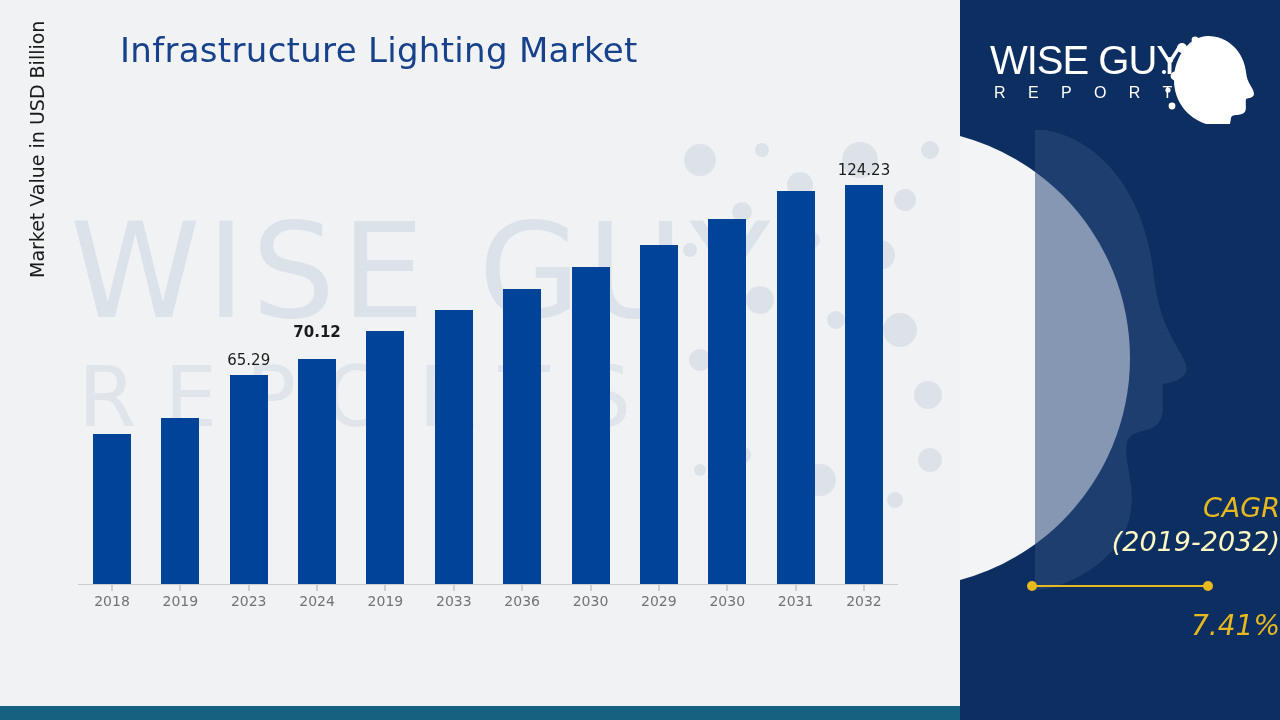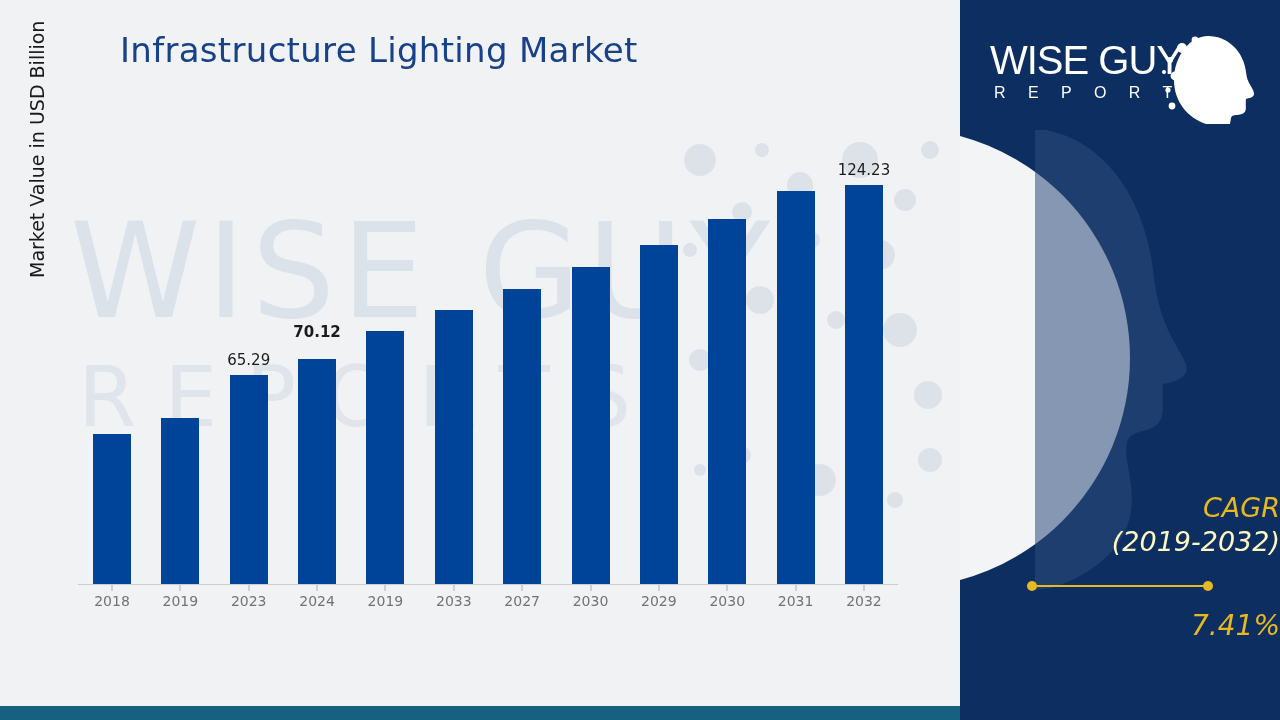--- a/index.html
+++ b/index.html
@@ -245,21 +245,21 @@
       <div class="axis-line"></div>
     </div>
 
     <div class="x-labels" id="xlabels">
         <div class="x-label">2018</div>
         <div class="x-label">2019</div>
         <div class="x-label">2023</div>
         <div class="x-label">2024</div>
         <div class="x-label">2019</div>
         <div class="x-label">2033</div>
-        <div class="x-label">2027</div>
+        <div class="x-label">2036</div>
         <div class="x-label">2030</div>
         <div class="x-label">2029</div>
         <div class="x-label">2030</div>
         <div class="x-label">2031</div>
         <div class="x-label">2032</div>
       </div>
 
     <div class="bottom-strip"></div>
   </div>
 

